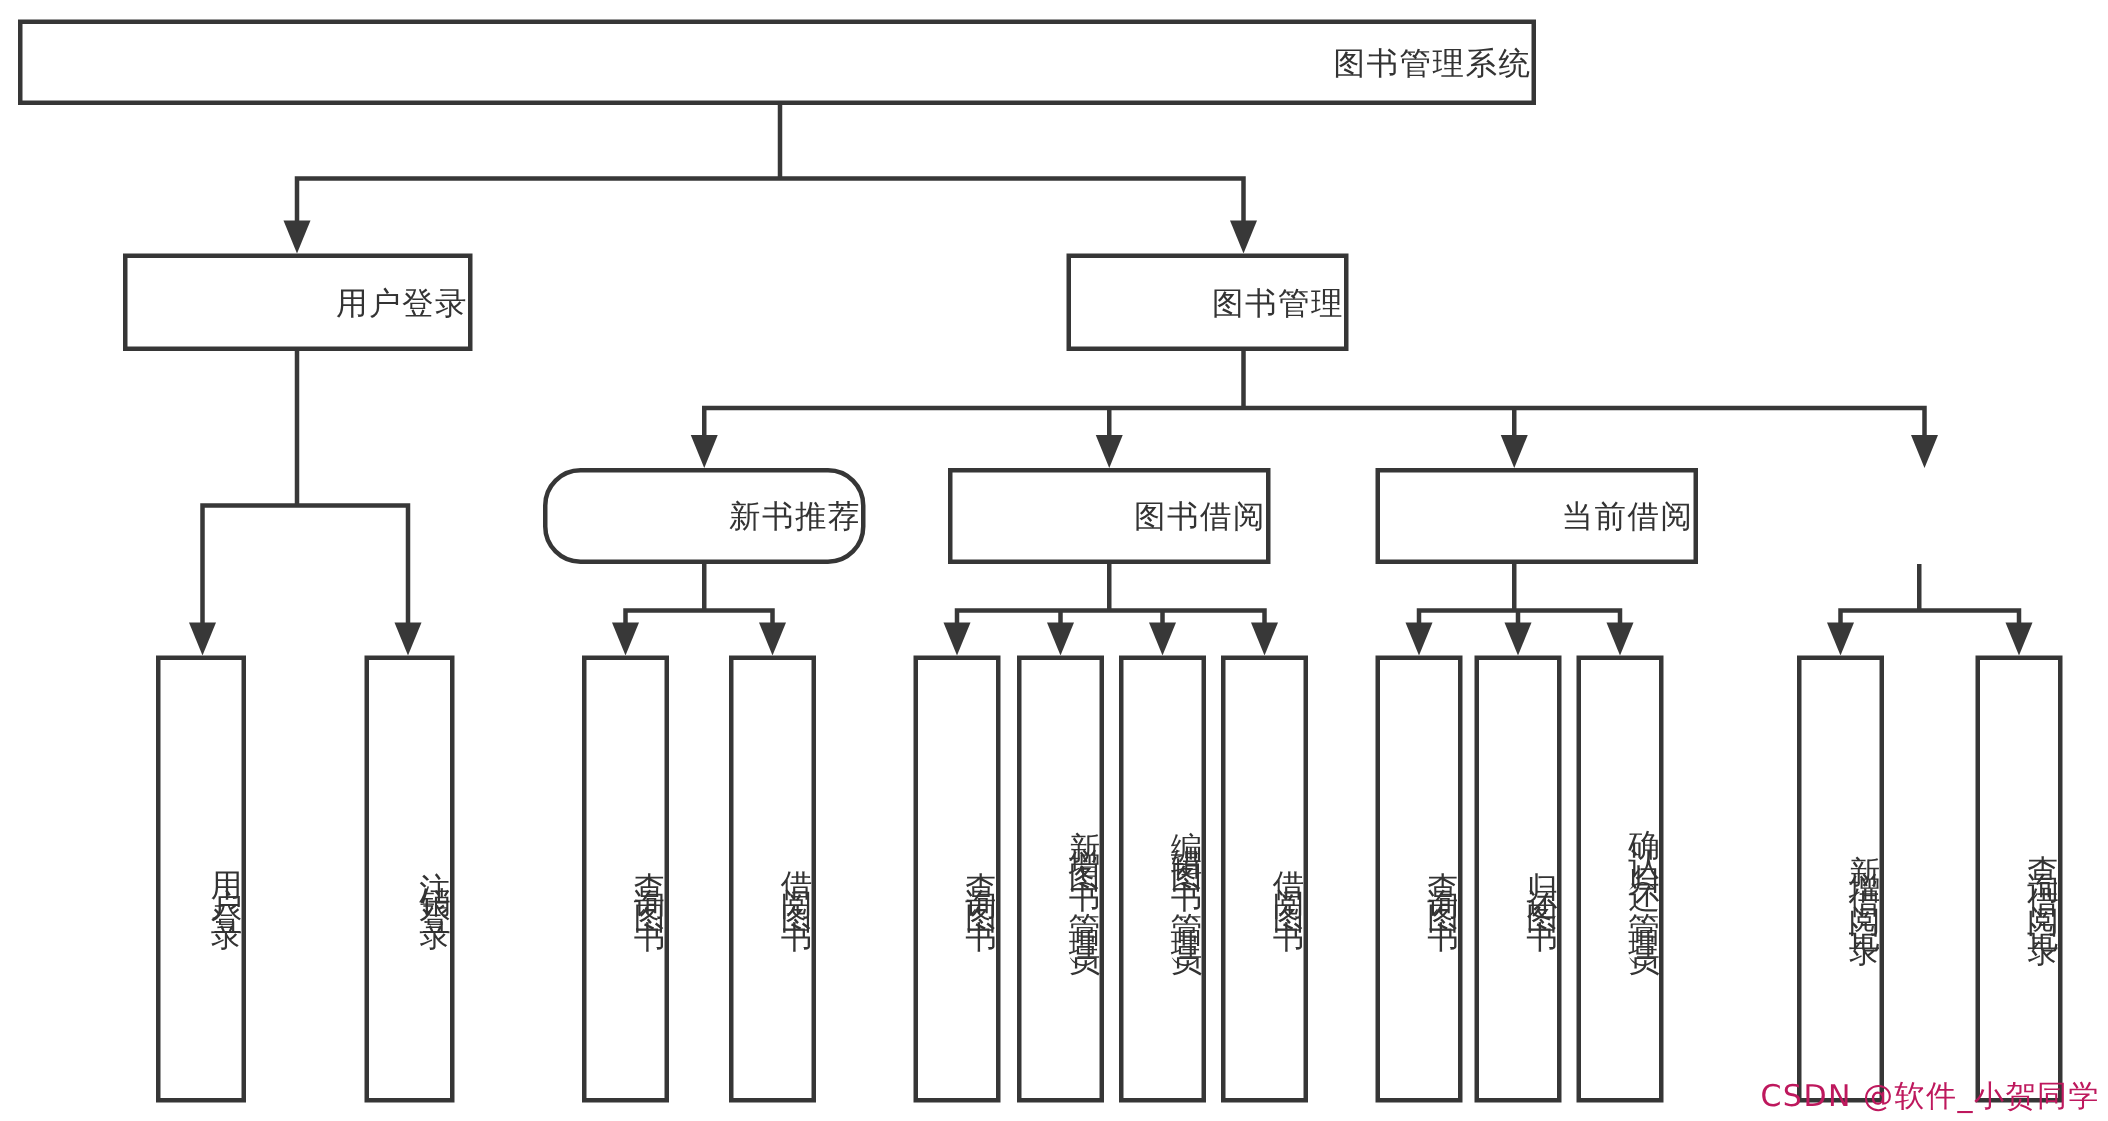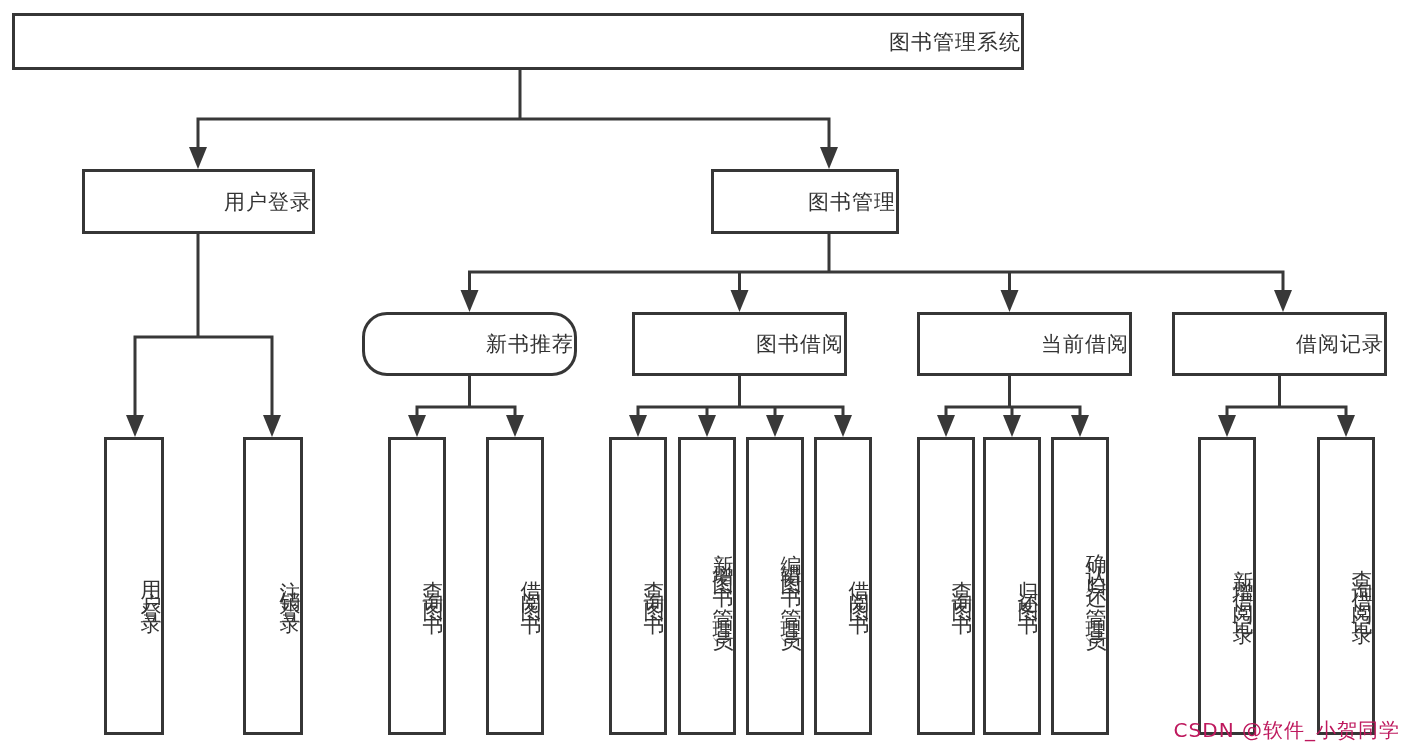--- a/index.html
+++ b/index.html
@@ -136,23 +136,20 @@
 
   <div class="box hbox lvl3 n-newbook">
     <span>新书推荐</span>
   </div>
   <div class="box hbox lvl3 n-borrow">
     <span>图书借阅</span>
   </div>
   <div class="box hbox lvl3 n-current">
     <span>当前借阅</span>
   </div>
-  <div class="box hbox lvl3 n-records">
-    <span>借阅记录</span>
-  </div>
 
   <div class="box vbox lvl4 n-u1">
     <span class="vtext">用户登录</span>
   </div>
   <div class="box vbox lvl4 n-u2">
     <span class="vtext">注销登录</span>
   </div>
 
   <div class="box vbox lvl4 n-nb1">
     <span class="vtext">查询图书</span>

